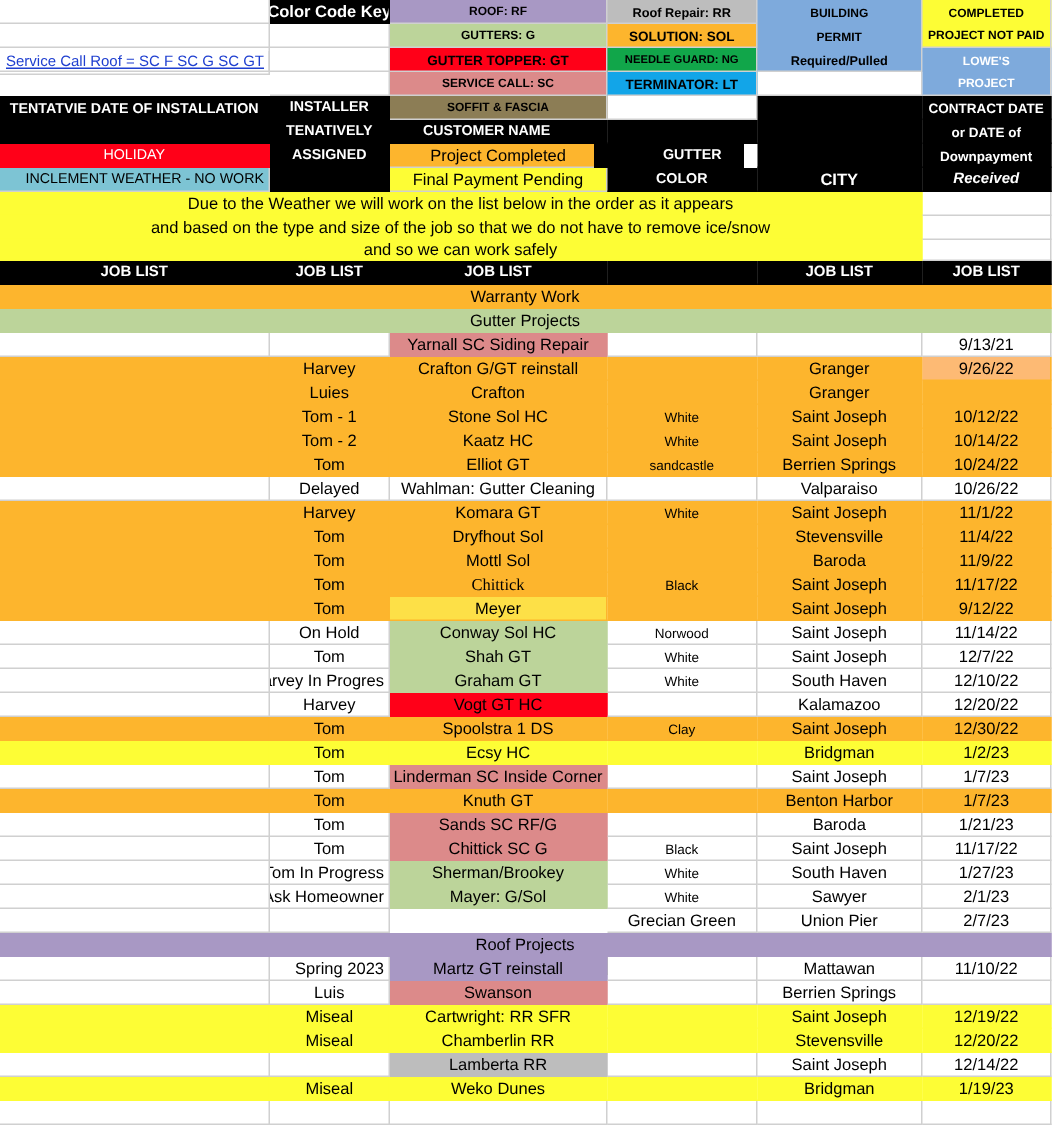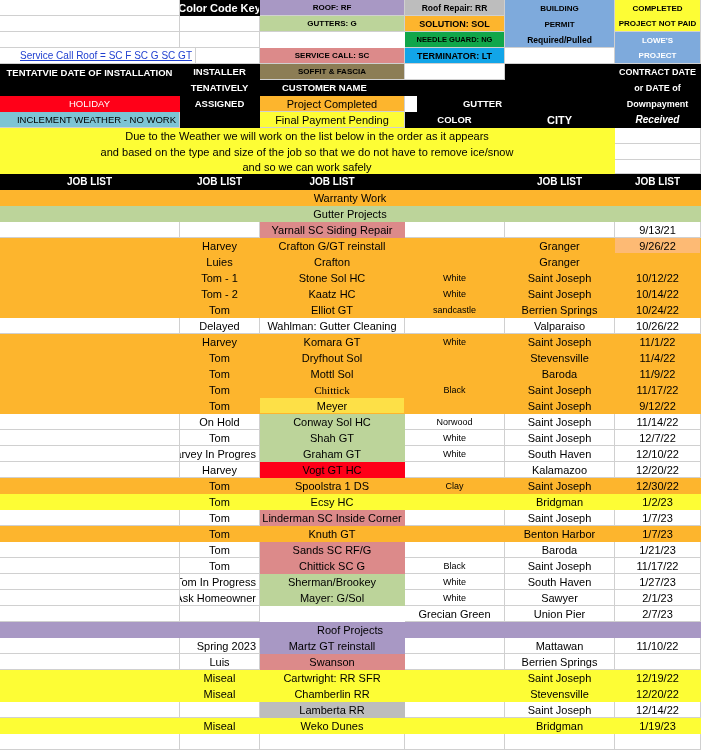--- a/index.html
+++ b/index.html
@@ -18,49 +18,50 @@
   .white { color:#fff; }
 </style>
 </head>
 <body>
 
 <div class="sheet">
 
   <div class="c" style="left:0;top:0;width:180px;height:16px;"></div>
   <div class="c" style="left:0;top:16px;width:180px;height:16px;"></div>
   <div class="c" style="left:0;top:32px;width:180px;height:16px;"></div>
-  <div class="c right link" style="left:0;top:48px;width:196px;height:16px;font-size:10px;text-align:right;">Service Call Roof = SC F  SC G  SC GT</div>
+  <div class="c right link" style="left:0;top:34px;width:180px;height:16px;font-size:10px;text-align:right;">Service Call Roof = SC F  SC G  SC GT</div>
   <div class="c hdr" style="left:0;top:64px;width:180px;height:32px;align-items:flex-start;padding-top:3px;">TENTATVIE DATE OF INSTALLATION</div>
   <div class="c bold white" style="left:0;top:96px;width:180px;height:16px;background:#ff0018;font-size:9.5px;border-color:#ff0018;">HOLIDAY</div>
   <div class="c bold right" style="left:0;top:112px;width:180px;height:16px;background:#7dc4d4;font-size:9.5px;">INCLEMENT WEATHER - NO WORK</div>
 
   <div class="c hdr" style="left:180px;top:0;width:80px;height:16px;font-size:11px;">Color Code Key</div>
   <div class="c" style="left:180px;top:16px;width:80px;height:16px;"></div>
   <div class="c" style="left:180px;top:32px;width:80px;height:16px;"></div>
   <div class="c" style="left:180px;top:48px;width:80px;height:16px;"></div>
   <div class="c hdr" style="left:180px;top:64px;width:80px;height:16px;">INSTALLER</div>
   <div class="c hdr" style="left:180px;top:80px;width:80px;height:16px;">TENATIVELY</div>
   <div class="c hdr" style="left:180px;top:96px;width:80px;height:16px;">ASSIGNED</div>
   <div class="c hdr" style="left:180px;top:112px;width:80px;height:16px;"></div>
 
   <div class="c tiny" style="left:260px;top:0;width:145px;height:16px;background:#a898c4;">ROOF: RF</div>
   <div class="c tiny" style="left:260px;top:16px;width:145px;height:16px;background:#bcd49a;">GUTTERS: G</div>
+  <div class="c tiny" style="left:260px;top:32px;width:145px;height:16px;background:#ff0018;font-size:9px;">GUTTER TOPPER: GT</div>
   <div class="c tiny" style="left:260px;top:48px;width:145px;height:16px;background:#dc8a8a;">SERVICE CALL: SC</div>
   <div class="c tiny" style="left:260px;top:64px;width:145px;height:16px;background:#8c7d55;">SOFFIT &amp; FASCIA</div>
   <div class="c hdr" style="left:260px;top:80px;width:145px;height:16px;justify-content:flex-start;padding-left:22px;">CUSTOMER NAME</div>
   <div class="c" style="left:260px;top:96px;width:145px;height:16px;background:#fdb52d;font-size:11px;">Project Completed</div>
   <div class="c" style="left:260px;top:112px;width:145px;height:16px;background:#fdfd35;font-size:11px;">Final Payment Pending</div>
 
   <div class="c tiny" style="left:405px;top:0;width:100px;height:16px;background:#bdbdbd;font-size:8.5px;">Roof Repair: RR</div>
   <div class="c tiny" style="left:405px;top:16px;width:100px;height:16px;background:#fdb52d;font-size:9px;">SOLUTION: SOL</div>
   <div class="c tiny" style="left:405px;top:32px;width:100px;height:16px;background:#11a64a;font-size:7.5px;">NEEDLE GUARD: NG</div>
   <div class="c tiny" style="left:405px;top:48px;width:100px;height:16px;background:#12a5e8;font-size:9px;">TERMINATOR: LT</div>
   <div class="c" style="left:405px;top:64px;width:100px;height:16px;"></div>
   <div class="c hdr" style="left:405px;top:80px;width:100px;height:16px;"></div>
-  <div class="c hdr" style="left:417px;top:96px;width:100px;height:16px;padding-left:32px;">GUTTER</div>
+  <div class="c hdr" style="left:396px;top:96px;width:100px;height:16px;padding-left:32px;">GUTTER</div>
   <div class="c hdr" style="left:405px;top:112px;width:100px;height:16px;">COLOR</div>
 
   <div class="c tiny" style="left:505px;top:0;width:110px;height:16px;background:#7eaadc;border-bottom:none;">BUILDING</div>
   <div class="c tiny" style="left:505px;top:16px;width:110px;height:16px;background:#7eaadc;border-bottom:none;">PERMIT</div>
   <div class="c tiny" style="left:505px;top:32px;width:110px;height:16px;background:#7eaadc;font-size:8.5px;">Required/Pulled</div>
   <div class="c" style="left:505px;top:48px;width:110px;height:16px;"></div>
   <div class="c hdr" style="left:505px;top:64px;width:110px;height:48px;"></div>
   <div class="c hdr" style="left:505px;top:112px;width:110px;height:16px;font-size:11px;">CITY</div>
 
   <div class="c tiny" style="left:615px;top:0;width:86px;height:16px;background:#fdfd35;border-bottom:none;">COMPLETED</div>

